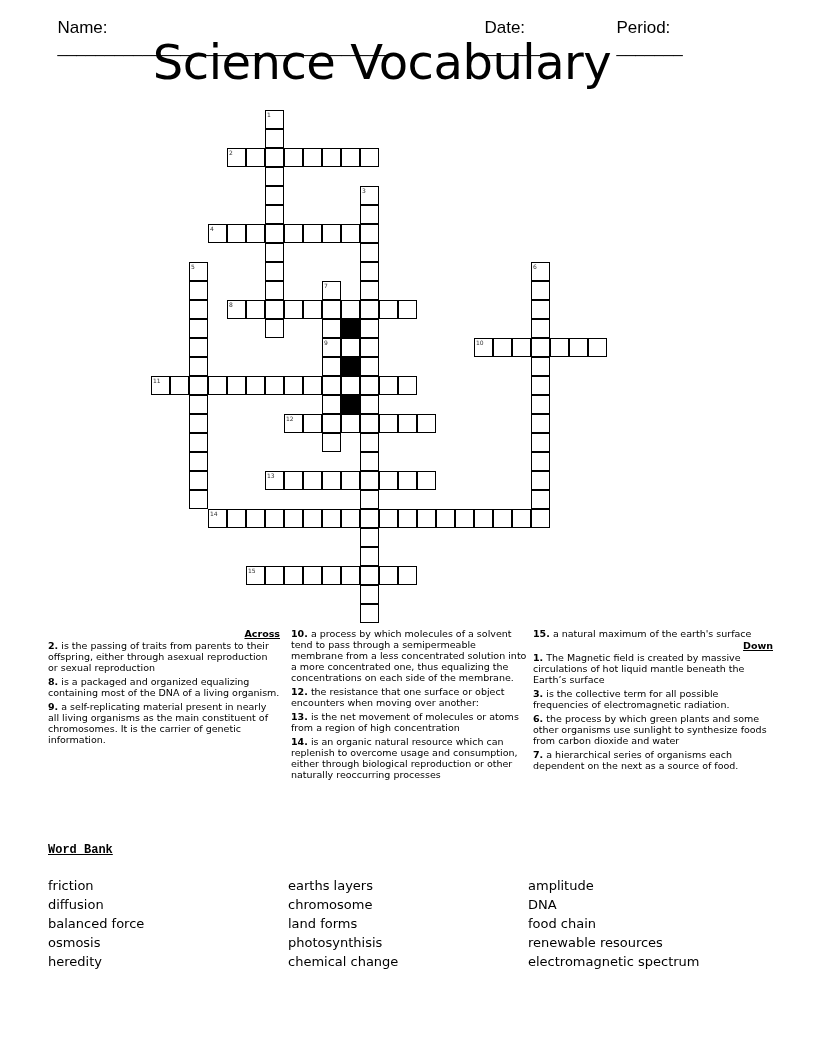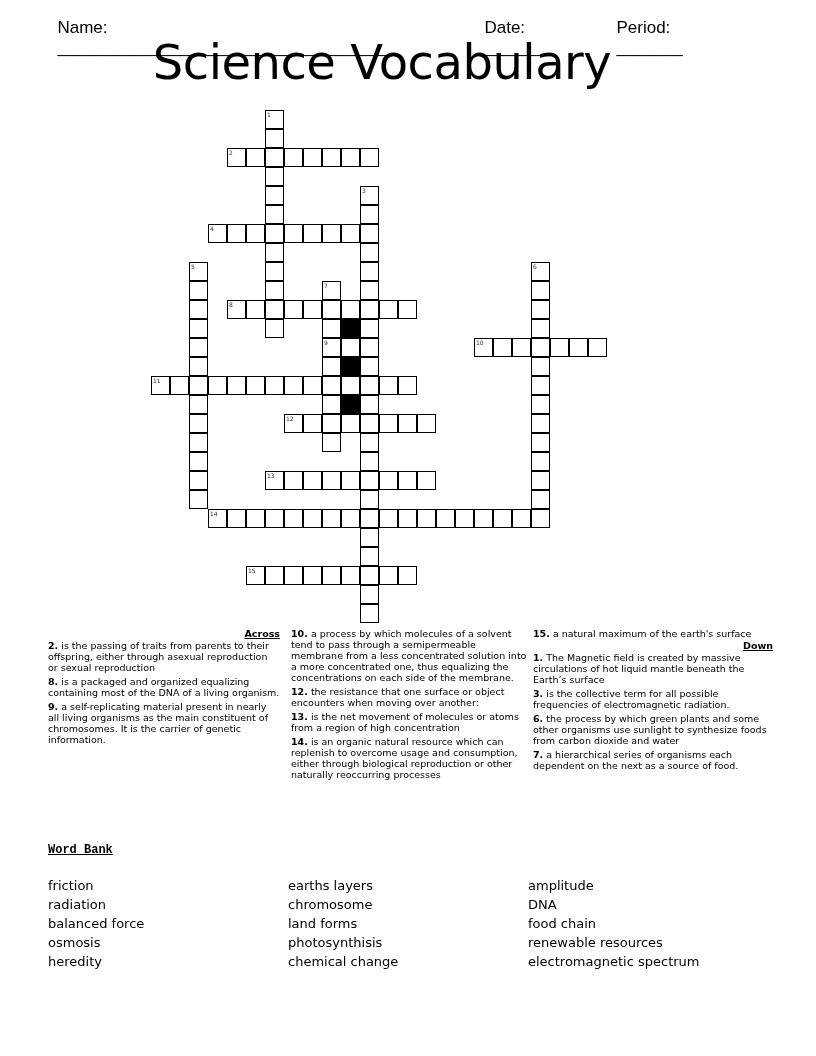--- a/index.html
+++ b/index.html
@@ -241,21 +241,21 @@
   <div class="clue"><b>3.</b> <span>is the collective term for all possible frequencies of electromagnetic radiation.</span></div>
   <div class="clue"><b>6.</b> <span>the process by which green plants and some other organisms use sunlight to synthesize foods from carbon dioxide and water</span></div>
   <div class="clue"><b>7.</b> <span>a hierarchical series of organisms each dependent on the next as a source of food.</span></div>
 </div>
 
 <div class="wb">
   <div class="head">Word Bank</div>
 </div>
 <div class="wbcol" style="left:48px;">
   <div>friction</div>
-  <div>radiation</div>
+  <div>diffusion</div>
   <div>balanced force</div>
   <div>osmosis</div>
   <div>heredity</div>
 </div>
 <div class="wbcol" style="left:288px;">
   <div>earths layers</div>
   <div>chromosome</div>
   <div>land forms</div>
   <div>photosynthisis</div>
   <div>chemical change</div>

